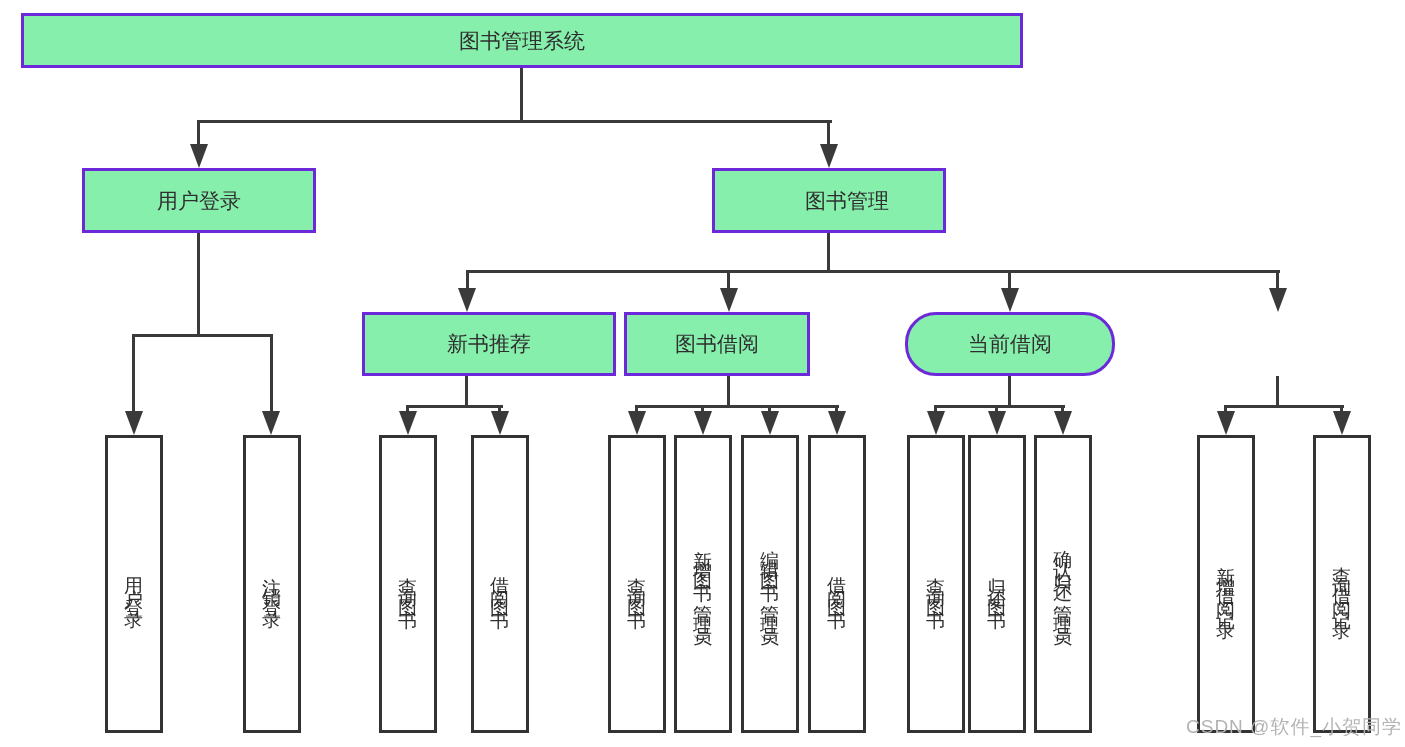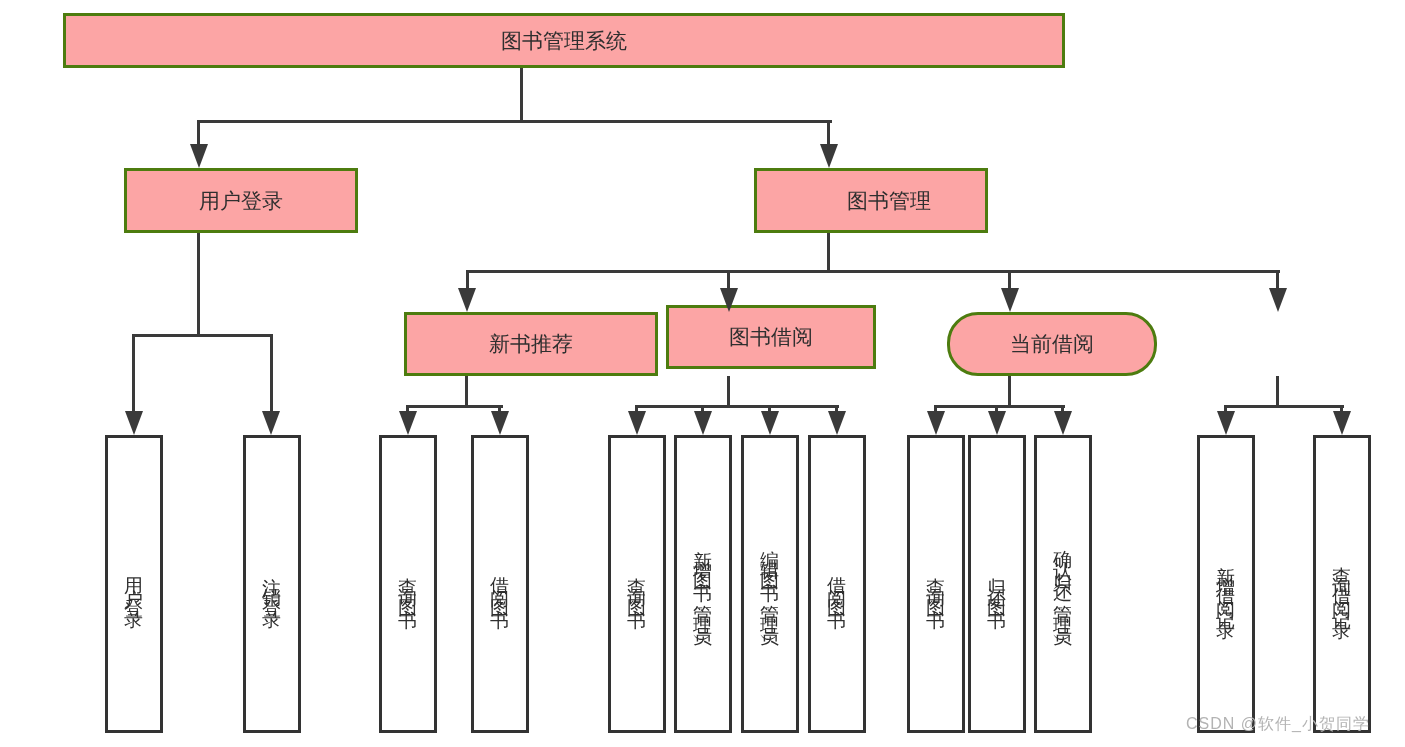--- a/index.html
+++ b/index.html
@@ -8,29 +8,28 @@
     width: 1405px;
     height: 747px;
     background: #ffffff;
     font-family: "Liberation Sans", sans-serif;
     overflow: hidden;
   }
   
   .node {
     position: absolute;
     box-sizing: border-box;
-    background: #fca5a5;
-    border: 3px solid #4d7c0f;
+    background: #86efac;
+    border: 3px solid #6d28d9;
     color: #2f2f2f;
     display: flex;
     align-items: center;
     justify-content: center;
     font-size: 21px;
     white-space: nowrap;
-    margin-left: 42px;
   }
   .leaf {
     position: absolute;
     box-sizing: border-box;
     background: #ffffff;
     border: 3px solid #333333;
     color: #2f2f2f;
     width: 58px;
     height: 298px;
     top: 435px;
@@ -51,39 +50,39 @@
     position: absolute;
     width: 0; height: 0;
     border-left: 9px solid transparent;
     border-right: 9px solid transparent;
     border-top: 24px solid #3a3a3a;
   }
   #watermark {
     position: absolute;
     left: 1186px;
     top: 714px;
-    font-size: 16px;
+    font-size: 19px;
     color: #b3b3b3;
     letter-spacing: 1px;
     z-index: 10;
     white-space: nowrap;
   }
 </style>
 </head>
 <body>
 
 <div id="stage">
 
   <div class="node" style="left:21px; top:13px; width:1002px; height:55px;">图书管理系统</div>
 
   <div class="node" style="left:82px; top:168px; width:234px; height:65px;">用户登录</div>
   <div class="node" style="left:712px; top:168px; width:234px; height:65px;padding-left:36px;">图书管理</div>
 
   <div class="node" style="left:362px; top:312px; width:254px; height:64px;">新书推荐</div>
-  <div class="node" style="left:624px; top:305px; width:210px; height:64px;">图书借阅</div>
+  <div class="node" style="left:624px; top:312px; width:186px; height:64px;">图书借阅</div>
   <div class="node" style="left:905px; top:312px; width:210px; height:64px;border-radius:31px;">当前借阅</div>
 
   <div class="leaf" style="left:105px;">
       <span>用户登录</span>
     </div>
   <div class="leaf" style="left:243px;">
       <span>注销登录</span>
     </div>
 
   <div class="leaf" style="left:379px;">

